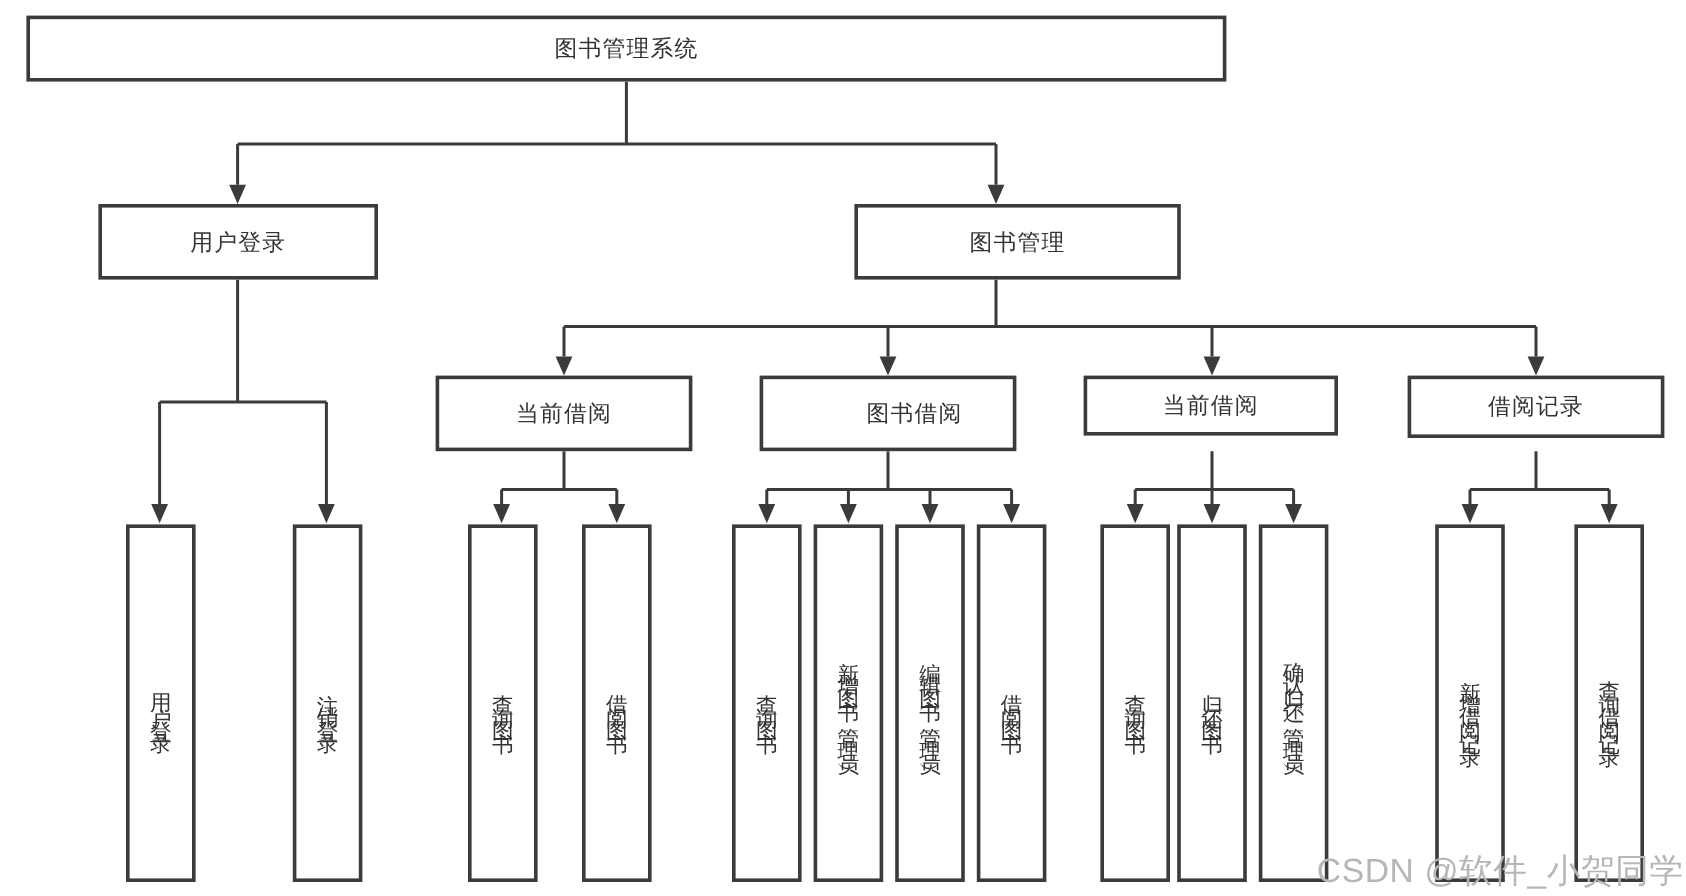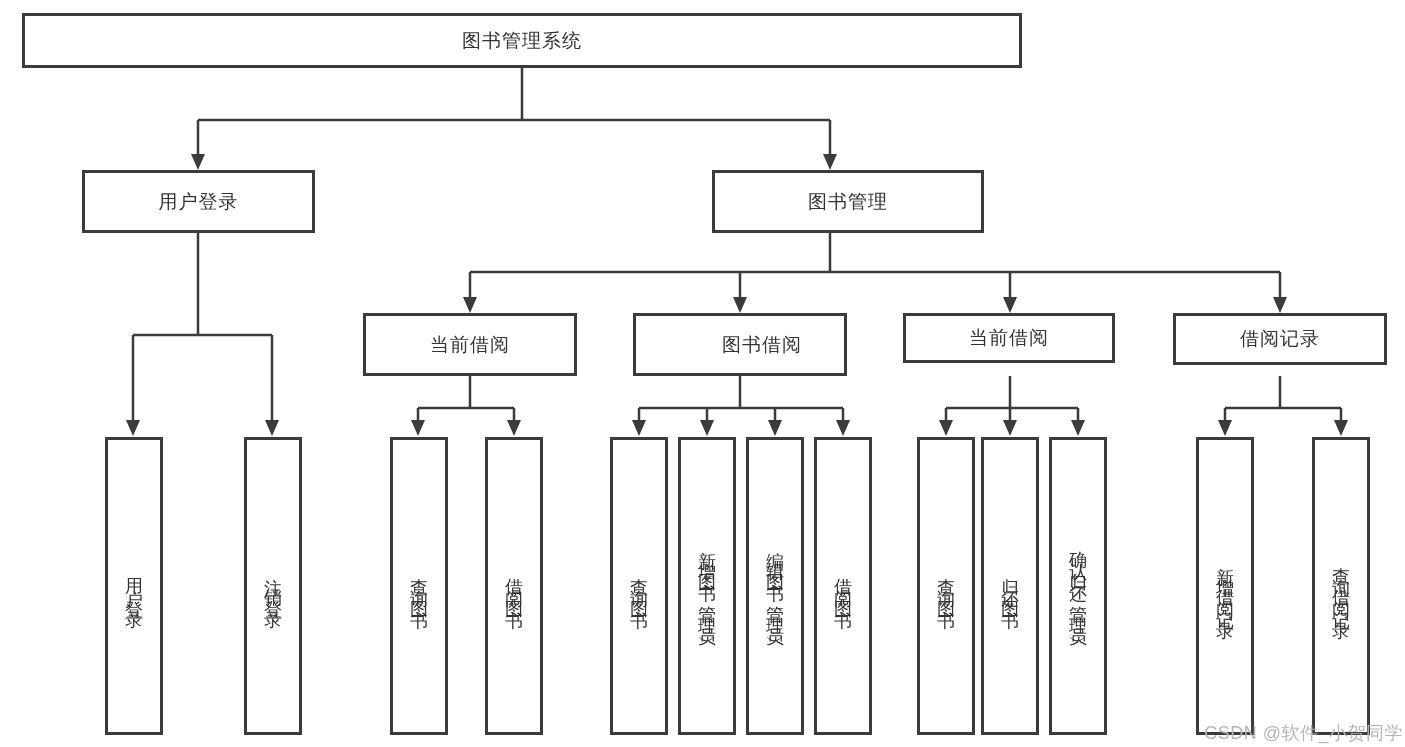--- a/index.html
+++ b/index.html
@@ -50,21 +50,21 @@
     writing-mode: vertical-rl;
     text-orientation: mixed;
     letter-spacing: 11px;
     line-height: 1;
     white-space: nowrap;
   }
   .watermark {
     position: absolute;
     right: 2px;
     bottom: 2px;
-    font-size: 18px;
+    font-size: 28px;
     color: var(--watermark);
     letter-spacing: 0.5px;
     z-index: 2;
     white-space: nowrap;
   }
 </style>
 </head>
 <body>
 
 <div class="canvas">

